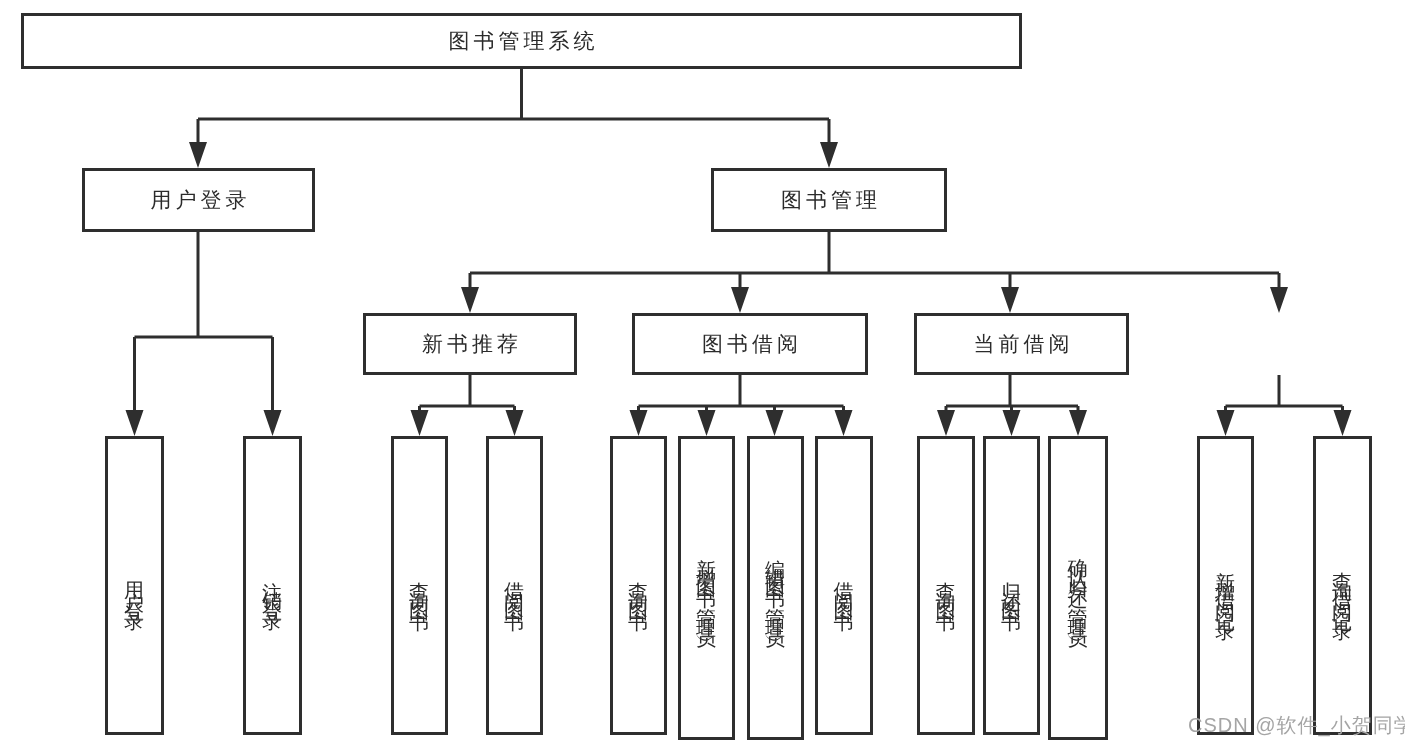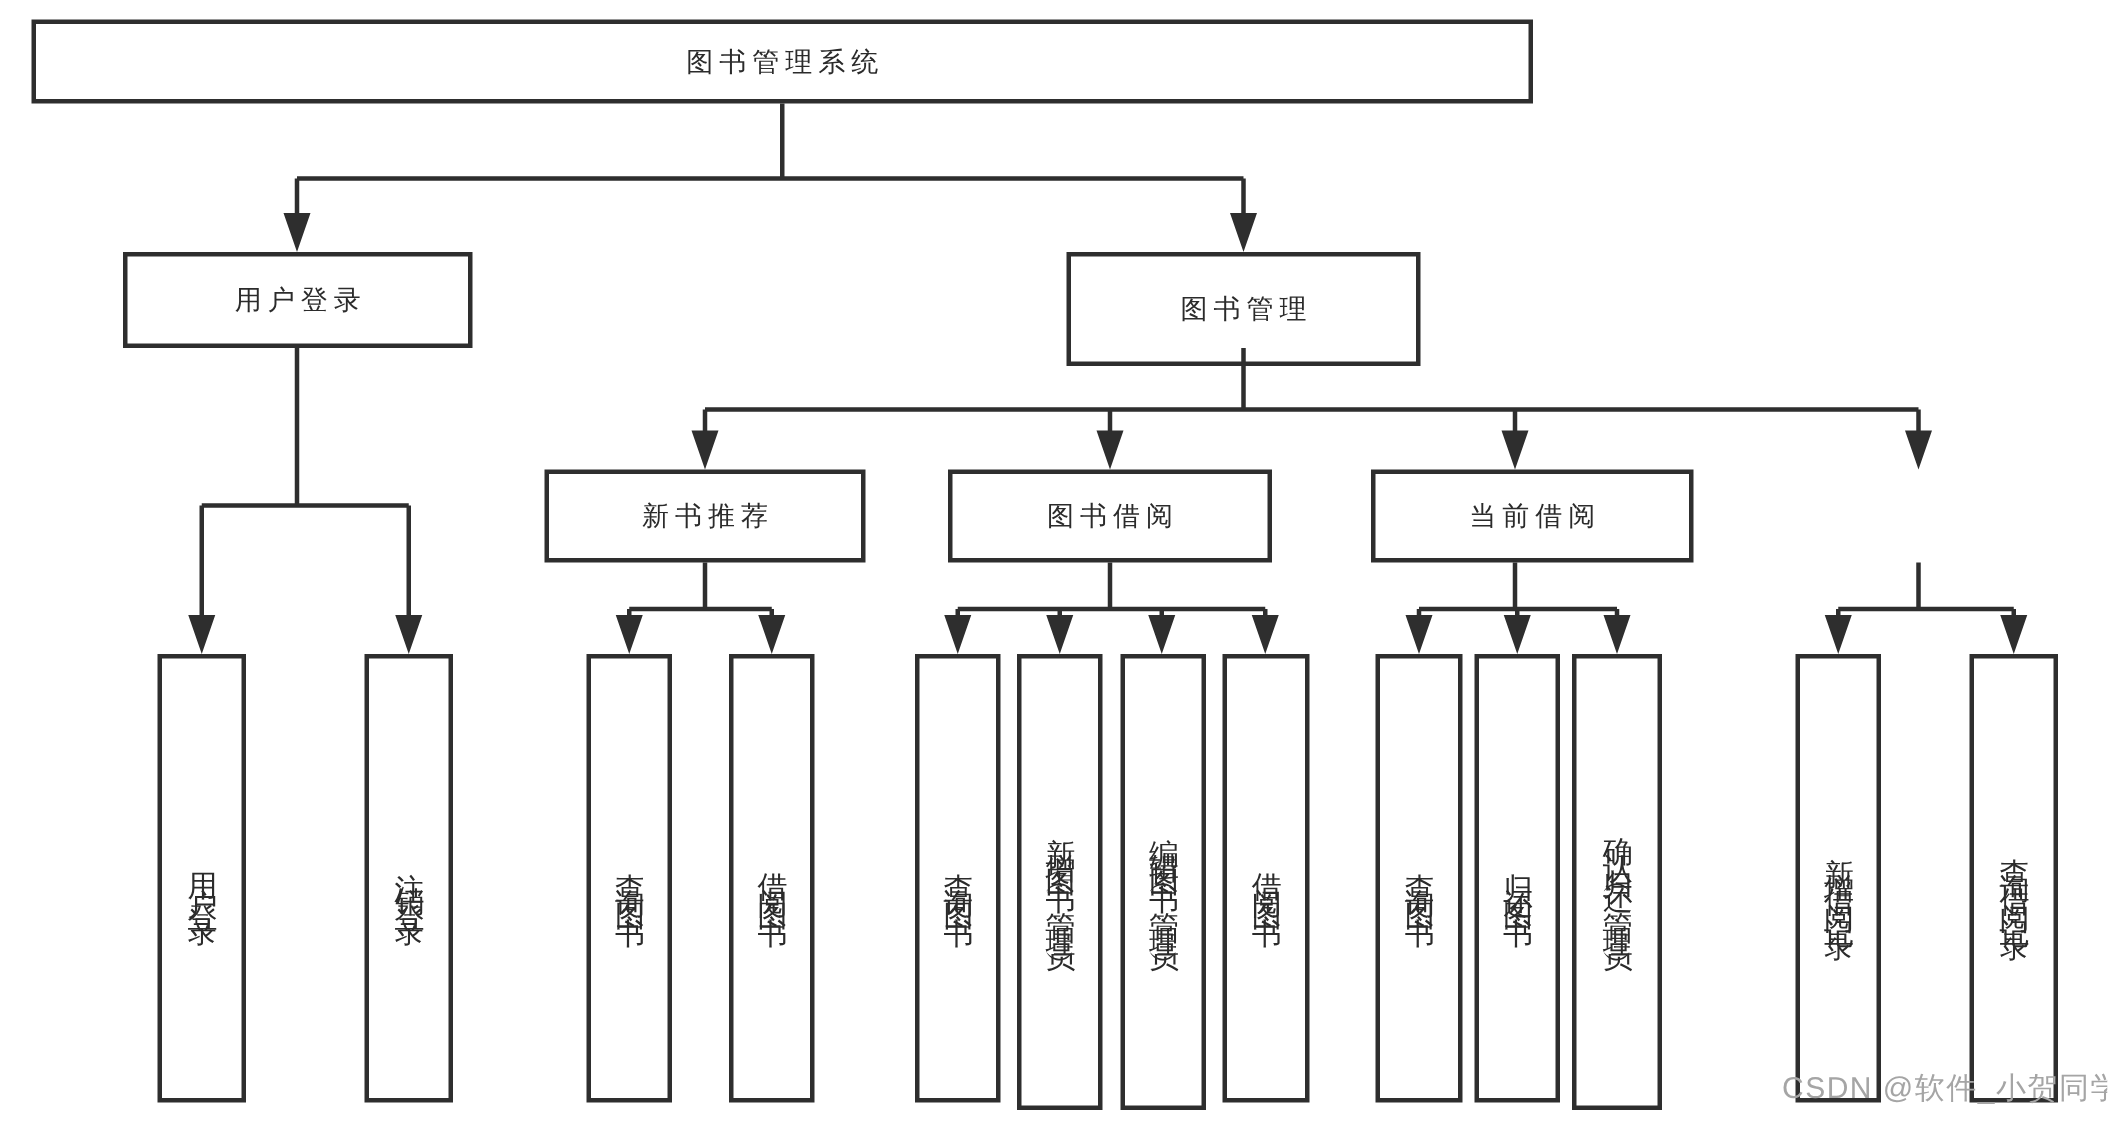--- a/index.html
+++ b/index.html
@@ -16,39 +16,39 @@
     box-sizing: border-box;
     background: #ffffff;
     border: 3px solid #2e2e2e;
     display: flex;
     align-items: center;
     justify-content: center;
     color: #2b2b2b;
     z-index: 1;
   }
   .hlabel {
-    font-size: 18px;
+    font-size: 21px;
     letter-spacing: 4px;
     white-space: nowrap;
     text-indent: 4px; 
   }
   .vlabel {
     writing-mode: vertical-rl;
     text-orientation: mixed;
     font-size: 20px;
     letter-spacing: 10px;
     line-height: 1;
     white-space: nowrap;
   }
   .root   { left: 21px;  top: 13px;  width: 1001px; height: 56px; }
   .lvl2-a { left: 82px;  top: 168px; width: 233px;  height: 64px; }
-  .lvl2-b { left: 711px; top: 168px; width: 236px;  height: 76px; }
+  .lvl2-b { left: 711px; top: 168px; width: 236px;  height: 64px; }
   .lvl3   { top: 313px; height: 62px; }
   .sec-0  { left: 363px;  width: 214px; }
-  .sec-1  { left: 632px;  width: 216px; }
+  .sec-1  { left: 632px;  width: 236px; }
   .sec-2  { left: 902px;  width: 215px; margin-left: 12px; }
   .sec-3  { left: 1171px; width: 216px; }
   .leaf   { top: 436px; height: 299px; }
   .leaf.tall { height: 304px; }
   .lf-0  { left: 105px;  width: 59px; }
   .lf-1  { left: 243px;  width: 59px; }
   .lf-2  { left: 391px;  width: 57px; }
   .lf-3  { left: 486px;  width: 57px; }
   .lf-4  { left: 610px;  width: 57px; }
   .lf-5  { left: 678px;  width: 57px; }

